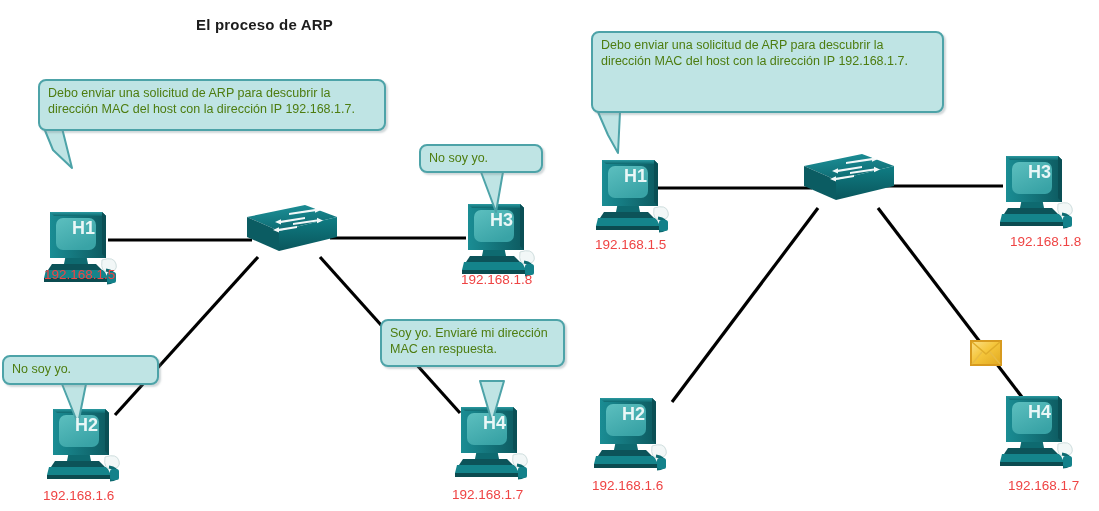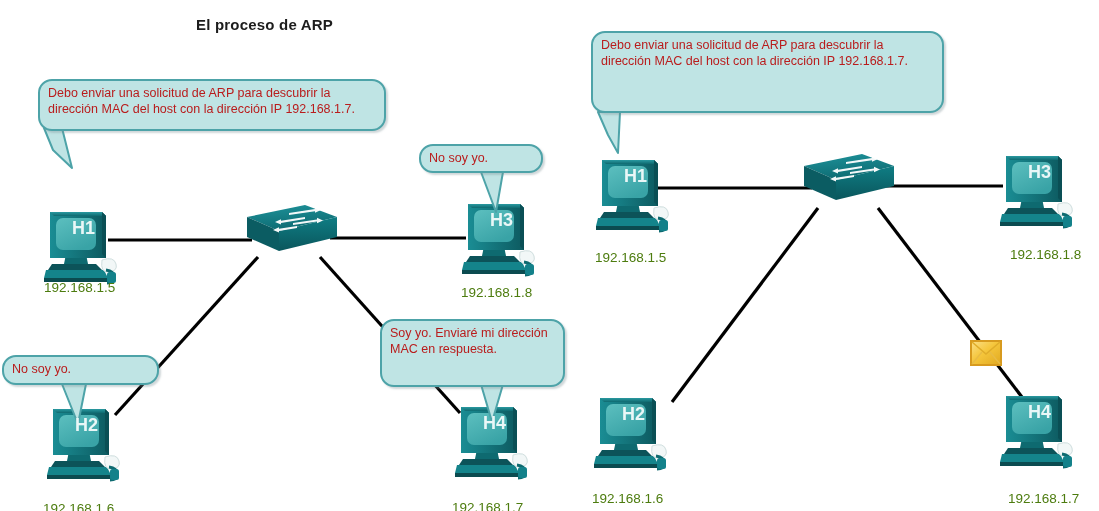--- a/index.html
+++ b/index.html
@@ -31,42 +31,41 @@
   svg.layer {
     position: absolute;
     left: 0;
     top: 0;
     width: 1099px;
     height: 511px;
   }
   .host-label {
     position: absolute;
     font-size: 13.5px;
-    color: #4d7c0f;
+    color: #ef4444;
     white-space: nowrap;
     text-align: center;
-    margin-top: 13px;
   }
   .pc-tag {
     position: absolute;
     font-size: 18px;
     font-weight: bold;
     color: #eaf7f7;
     pointer-events: none;
   }
   .bubble {
     position: absolute;
     background: #bfe4e4;
     border: 2px solid #4da3a8;
-    border-radius: 14px;
+    border-radius: 8px;
     box-sizing: border-box;
     padding: 5px 8px 6px 8px;
     font-size: 12.5px;
     line-height: 15.5px;
-    color: #b91c1c;
+    color: #4d7c0f;
     box-shadow: 2px 2px 2px rgba(120,140,145,0.35);
   }
   .bubble-text { white-space: pre-line; }
 </style>
 </head>
 <body>
 
 <div id="canvas">
 
   <div id="title">El proceso de ARP</div>
@@ -234,21 +233,21 @@
   </div>
 
   <div class="bubble" style="left:419px; top:144px; width:124px; height:29px;">
     <span class="bubble-text">No soy yo.</span>
   </div>
 
   <div class="bubble" style="left:2px; top:355px; width:157px; height:30px;">
     <span class="bubble-text">No soy yo.</span>
   </div>
 
-  <div class="bubble" style="left:380px; top:319px; width:185px; height:68px;">
+  <div class="bubble" style="left:380px; top:319px; width:185px; height:48px;">
     <span class="bubble-text">Soy yo. Enviaré mi dirección MAC en respuesta.</span>
   </div>
 
   <div class="bubble" style="left:591px; top:31px; width:353px; height:82px;">
     <span class="bubble-text">Debo enviar una solicitud de ARP para descubrir la dirección MAC del host con la dirección IP 192.168.1.7.</span>
   </div>
 
 </div>
 
 </body></html>

